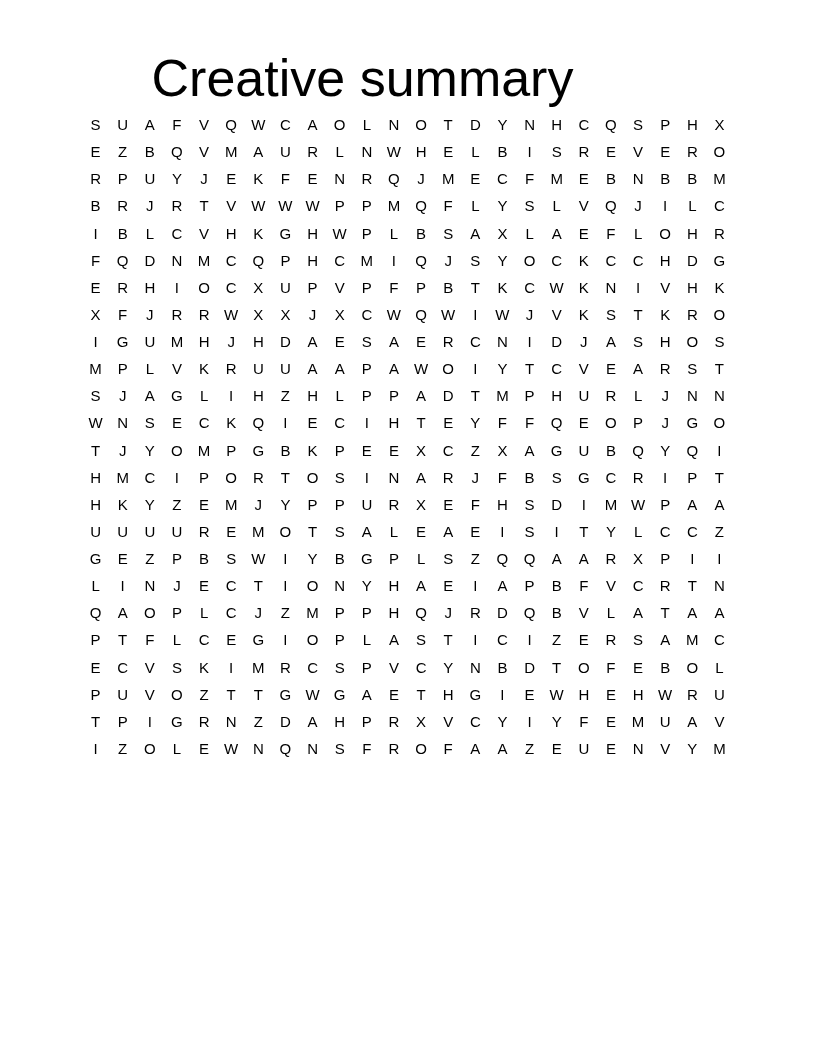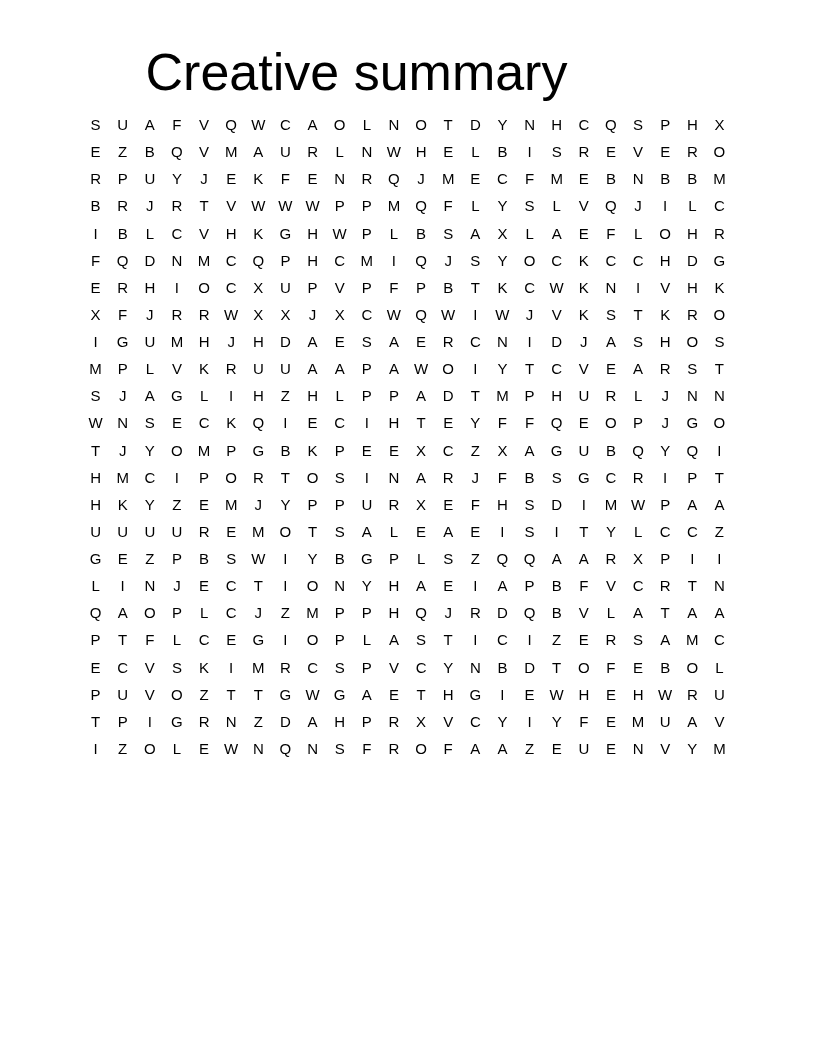--- a/index.html
+++ b/index.html
@@ -17,21 +17,21 @@
     }
     .page-title {
       position: absolute;
       top: 34px;
       left: 0;
       width: 697px;
       text-align: center;
       font-size: 52px;
       line-height: 60px;
       font-weight: normal;
-      margin: 8px;
+      margin: 14px;
       letter-spacing: 0px;
     }
     .grid {
       position: absolute;
       top: 111px;
       left: 82px;
       display: grid;
       grid-template-columns: repeat(24, 27.13px);
       grid-auto-rows: 27.13px;
     }

